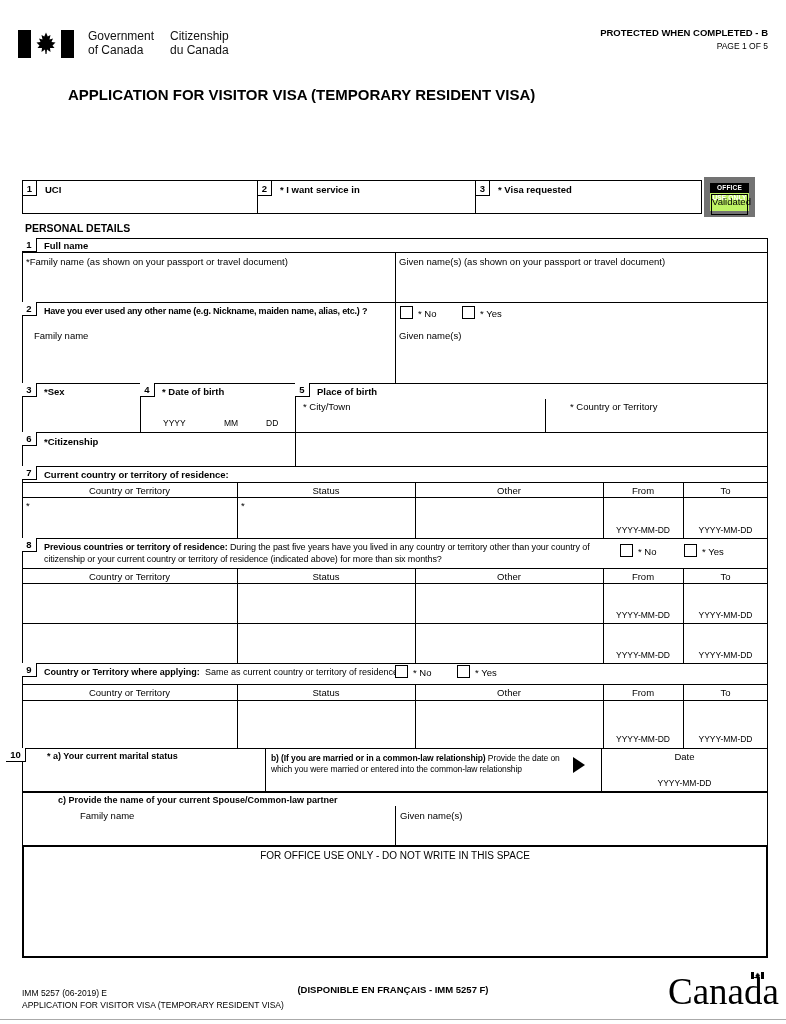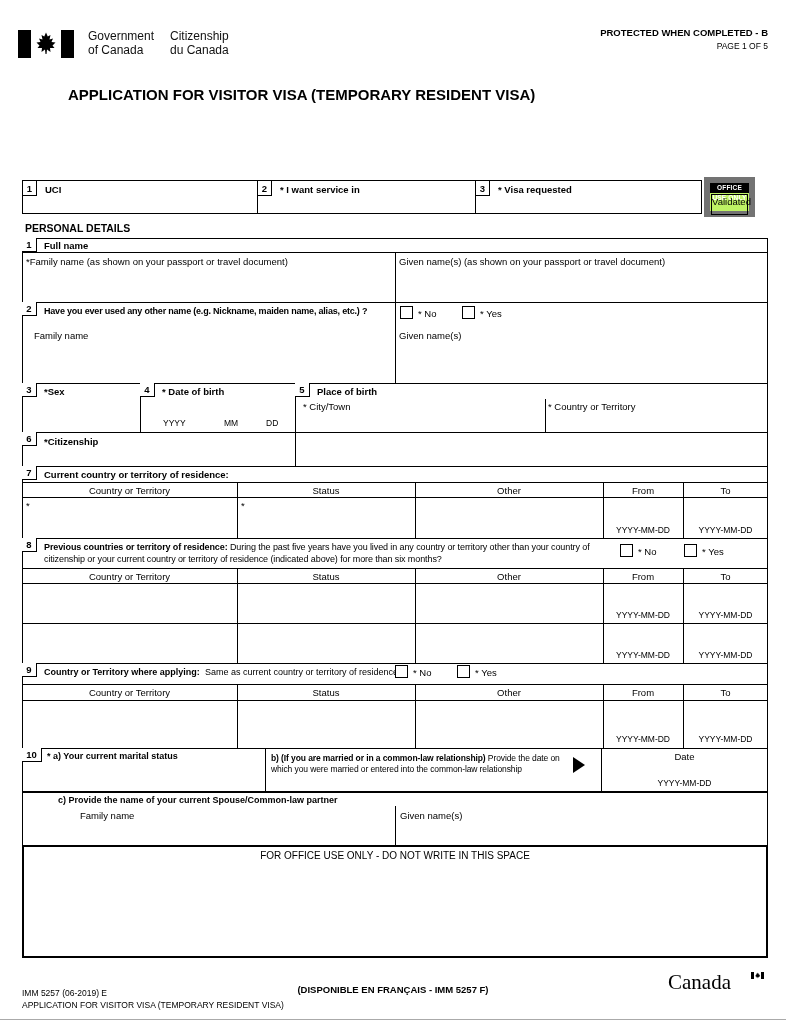--- a/index.html
+++ b/index.html
@@ -119,21 +119,21 @@
   <div class="badge" style="left:140px;top:383px;width:15px;height:14px">4</div>
   <div class="t b" style="left:162px;top:386px">* Date of birth</div>
   <div class="t" style="left:163px;top:418px;font-size:8.5px">YYYY</div>
   <div class="t" style="left:224px;top:418px;font-size:8.5px">MM</div>
   <div class="t" style="left:266px;top:418px;font-size:8.5px">DD</div>
   <div class="input" style="left:142px;top:398px;width:151px;height:18px"></div>
 
   <div class="badge" style="left:295px;top:383px;width:15px;height:14px">5</div>
   <div class="t b" style="left:317px;top:386px">Place of birth</div>
   <div class="t" style="left:303px;top:401px">* City/Town</div>
-  <div class="t" style="left:548px;top:401px">* Country or Territory</div>
+  <div class="t" style="left:570px;top:401px">* Country or Territory</div>
   <div class="input" style="left:297px;top:414px;width:246px;height:16px"></div>
   <div class="input" style="left:547px;top:414px;width:219px;height:16px"></div>
 
   <div class="badge" style="left:22px;top:432px;width:15px;height:14px">6</div>
   <div class="t b" style="left:44px;top:436px">*Citizenship</div>
   <div class="input" style="left:24px;top:450px;width:269px;height:14px"></div>
 
   <div class="badge" style="left:22px;top:466px;width:15px;height:14px">7</div>
   <div class="t b" style="left:44px;top:469px">Current country or territory of residence:</div>
   <div class="cell" style="left:22px;top:485px;width:215px">Country or Territory</div>
@@ -189,21 +189,21 @@
   <div class="cell" style="left:603px;top:687px;width:80px">From</div>
   <div class="cell" style="left:683px;top:687px;width:85px">To</div>
   <div class="cell" style="left:603px;top:734px;width:80px;font-size:8.5px">YYYY-MM-DD</div>
   <div class="cell" style="left:683px;top:734px;width:85px;font-size:8.5px">YYYY-MM-DD</div>
   <div class="input" style="left:24px;top:702px;width:211px;height:44px"></div>
   <div class="input" style="left:239px;top:702px;width:174px;height:44px"></div>
   <div class="input" style="left:417px;top:702px;width:184px;height:44px"></div>
   <div class="input" style="left:605px;top:702px;width:76px;height:30px"></div>
   <div class="input" style="left:685px;top:702px;width:81px;height:30px"></div>
 
-  <div class="badge" style="left:22px;top:748px;width:20px;height:14px">10</div>
+  <div class="badge" style="left:6px;top:748px;width:20px;height:14px">10</div>
   <div class="t b" style="left:47px;top:751px;font-size:9px">* a) Your current marital status</div>
   <div class="input" style="left:24px;top:765px;width:239px;height:24px"></div>
   <div class="t wrap" style="left:271px;top:753px;width:300px;font-size:8.5px;line-height:11px;letter-spacing:-0.1px"><span class="b">b) (If you are married or in a common-law relationship)</span><span> Provide the date on which you were married or entered into the common-law relationship</span></div>
   <div class="abs" style="left:573px;top:757px;width:0;height:0;border-left:12px solid #000;border-top:8px solid transparent;border-bottom:8px solid transparent"></div>
   <div class="cell" style="left:601px;top:751px;width:167px">Date</div>
   <div class="cell" style="left:601px;top:778px;width:167px;font-size:8.5px">YYYY-MM-DD</div>
   <div class="input" style="left:603px;top:763px;width:163px;height:14px"></div>
 
   <div class="t b" style="left:58px;top:795px;font-size:9px">c) Provide the name of your current Spouse/Common-law partner</div>
   <div class="t" style="left:80px;top:810px">Family name</div>
@@ -211,21 +211,21 @@
   <div class="input" style="left:80px;top:823px;width:313px;height:20px"></div>
   <div class="input" style="left:397px;top:823px;width:369px;height:20px"></div>
 
   <div class="abs" style="left:22px;top:845px;width:746px;height:113px;border:2px solid #000;box-sizing:border-box;background:#fff">
     <div style="text-align:center;font-size:10px;padding-top:3px">FOR OFFICE USE ONLY - DO NOT WRITE IN THIS SPACE</div>
   </div>
 
   <div class="t b" style="left:0px;top:984px;width:786px;text-align:center;font-size:9.5px">(DISPONIBLE EN FRANÇAIS - IMM 5257 F)</div>
   <div class="t" style="left:22px;top:988px;font-size:8.5px">IMM 5257 (06-2019) E</div>
   <div class="t" style="left:22px;top:1000px;font-size:8.5px">APPLICATION FOR VISITOR VISA (TEMPORARY RESIDENT VISA)</div>
-  <div class="t" style="left:668px;top:970px;font-family:'Liberation Serif',serif;font-size:21px">Canada</div>
+  <div class="t" style="left:668px;top:970px;font-family:'Liberation Serif',serif;font-size:37px">Canada</div>
   <svg class="abs" style="left:751px;top:972px" width="13" height="7" viewBox="0 0 13 7">
     <rect x="0" y="0" width="3" height="7" fill="#000"></rect>
     <rect x="10" y="0" width="3" height="7" fill="#000"></rect>
     <path transform="translate(3.4,0.2) scale(0.066)" fill="#000" d="M50 6 L57 22 L68 16 L64 34 L78 30 L72 44 L88 46 L76 58 L84 68 L66 68 L68 84 L54 74 L52 92 L48 92 L46 74 L32 84 L34 68 L16 68 L24 58 L12 46 L28 44 L22 30 L36 34 L32 16 L43 22 Z"></path>
   </svg>
   <div class="abs" style="left:0;top:1019px;width:786px;height:1px;background:#aaa"></div>
 
 </div>
 
 </body></html>

